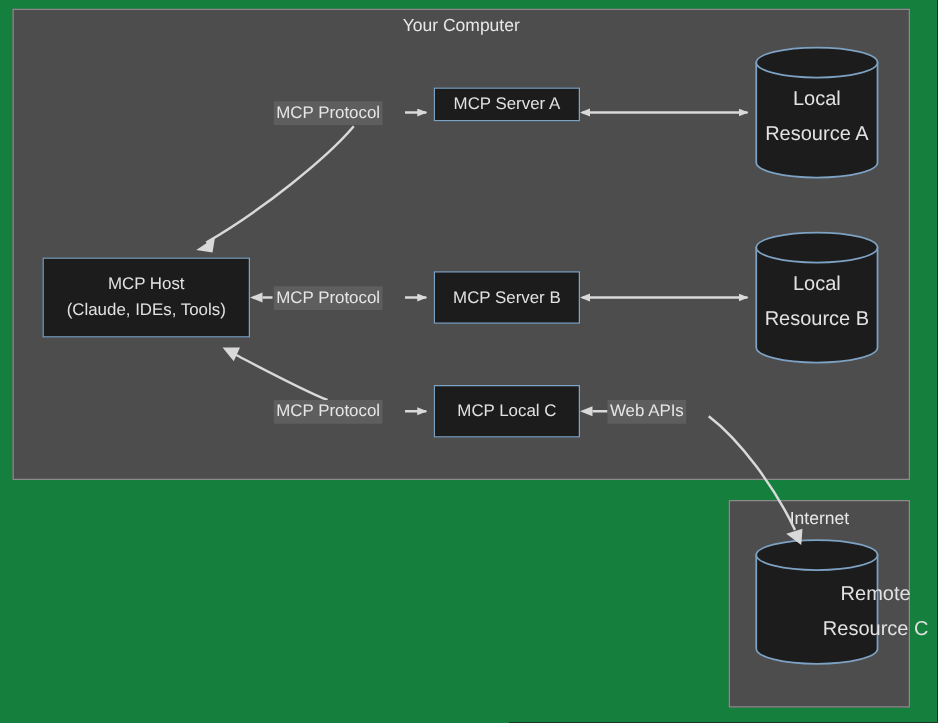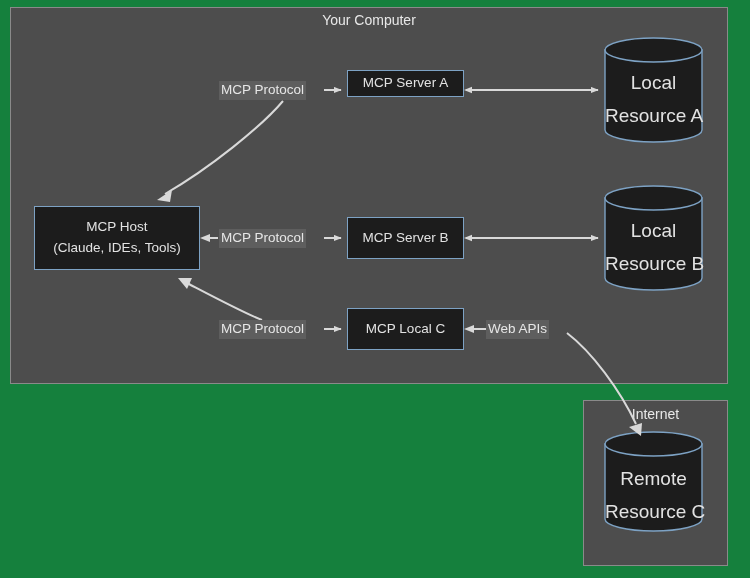--- a/index.html
+++ b/index.html
@@ -48,21 +48,21 @@
   .node-box .lines span {
     display: block;
     white-space: nowrap;
   }
   .cyl-label {
     position: absolute;
     left: 0;
     width: 100%;
     text-align: center;
     color: #e2e2e2;
-    font-size: 19px;
+    font-size: 16px;
     line-height: 1.75;
     pointer-events: none;
   }
   .cyl-label span { display: block; white-space: nowrap; }
   .edge-label {
     position: absolute;
     background: #5e5e5e;
     color: #e6e6e6;
     font-size: 13.5px;
     white-space: nowrap;
@@ -186,21 +186,21 @@
   <div class="cyl-label" style="left:605px; width:97px; top:66px;">
     <span>Local</span>
     <span>Resource A</span>
   </div>
 
   <div class="cyl-label" style="left:605px; width:97px; top:214px;">
     <span>Local</span>
     <span>Resource B</span>
   </div>
 
-  <div class="cyl-label" style="left:605px; width:97px; top:462px;">
+  <div class="cyl-label" style="left:605px; width:97px; top:462px;padding-left:47px;">
     <span>Remote</span>
     <span>Resource C</span>
   </div>
 
   <div class="edge-label" style="left:219px; top:81px;">MCP Protocol</div>
 
   <div class="edge-label" style="left:219px; top:229px;">MCP Protocol</div>
 
   <div class="edge-label" style="left:219px; top:320px;">MCP Protocol</div>
 

